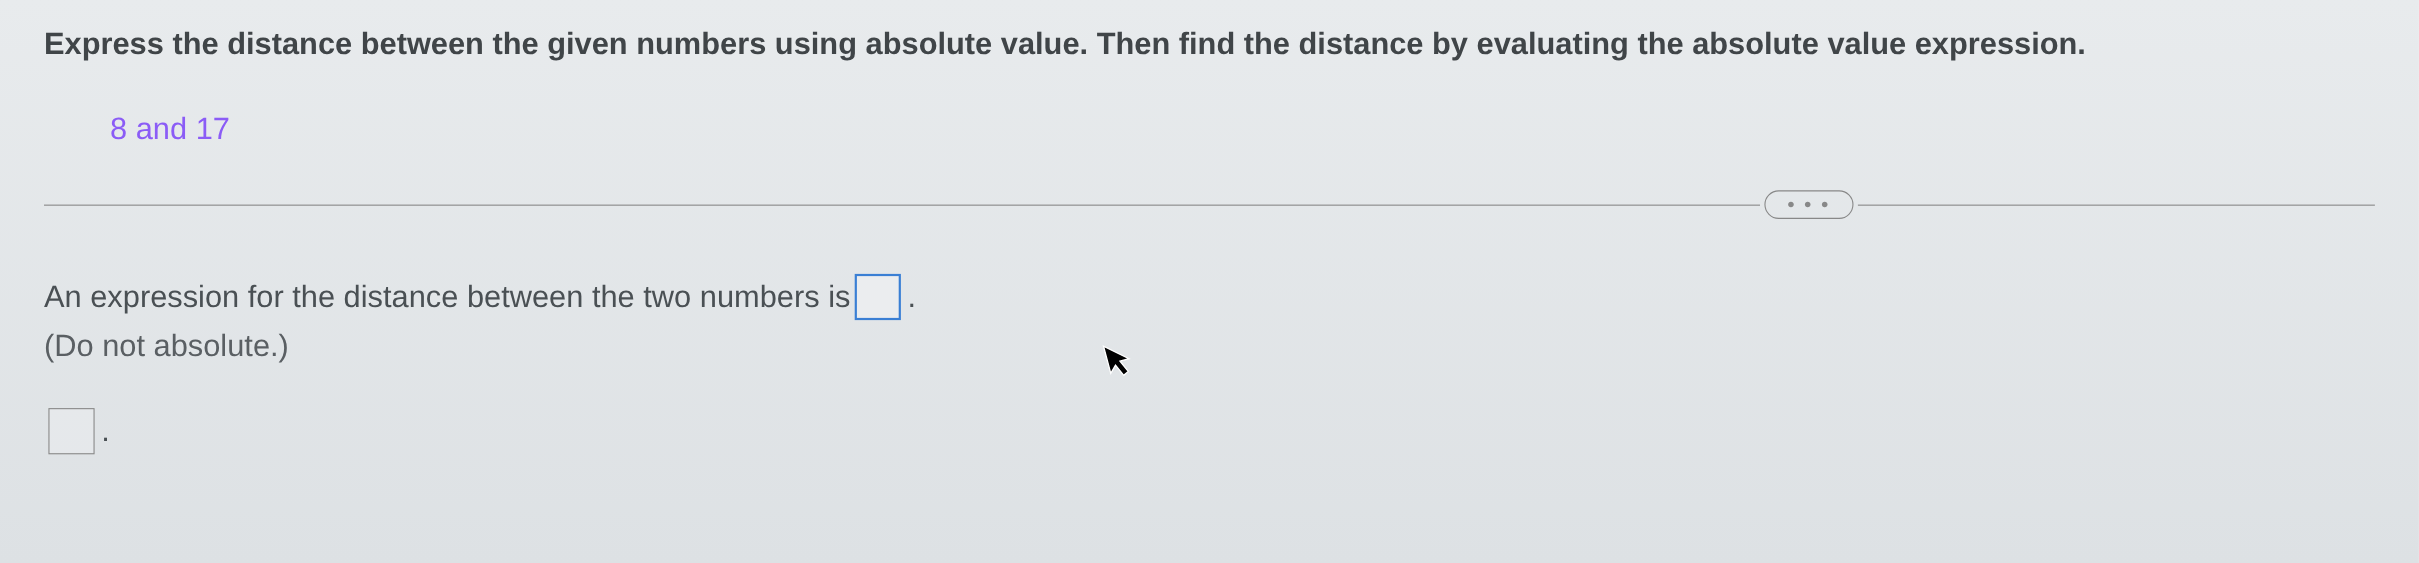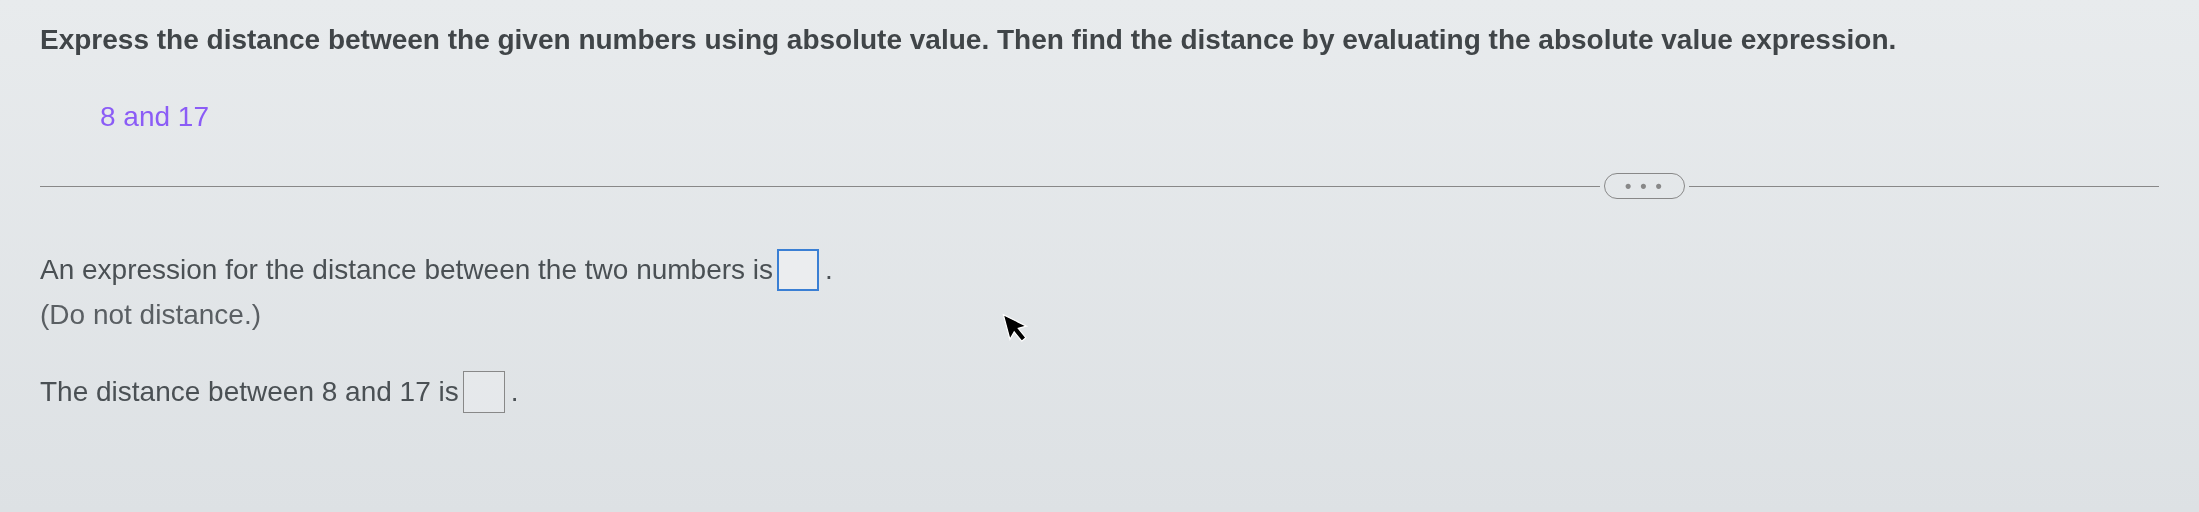--- a/index.html
+++ b/index.html
@@ -111,23 +111,22 @@
   <button class="ellipsis-button">•  •  •</button>
   <div class="divider-line"></div>
 </div>
 
 <div class="answer-section">
   <div class="answer-line">
     <span>An expression for the distance between the two numbers is </span>
     <span class="input-box"></span>
     <span class="period">.</span>
   </div>
-  <div class="hint-text">(Do not distance.)</div>
+  <div class="hint-text">(Do not absolute.)</div>
   <div class="answer-line">
-    <span>The distance between 8 and 17 is </span>
     <span class="input-box-plain"></span>
     <span class="period">.</span>
   </div>
 </div>
 
 <div class="cursor-icon">
   <svg width="28" height="34" viewBox="0 0 20 28">
     <path d="M 1 1 L 1 22 L 6 17 L 10 26 L 14 24 L 10 15 L 17 15 Z" fill="#000" stroke="#fff" stroke-width="1"></path>
   </svg>
 </div>

